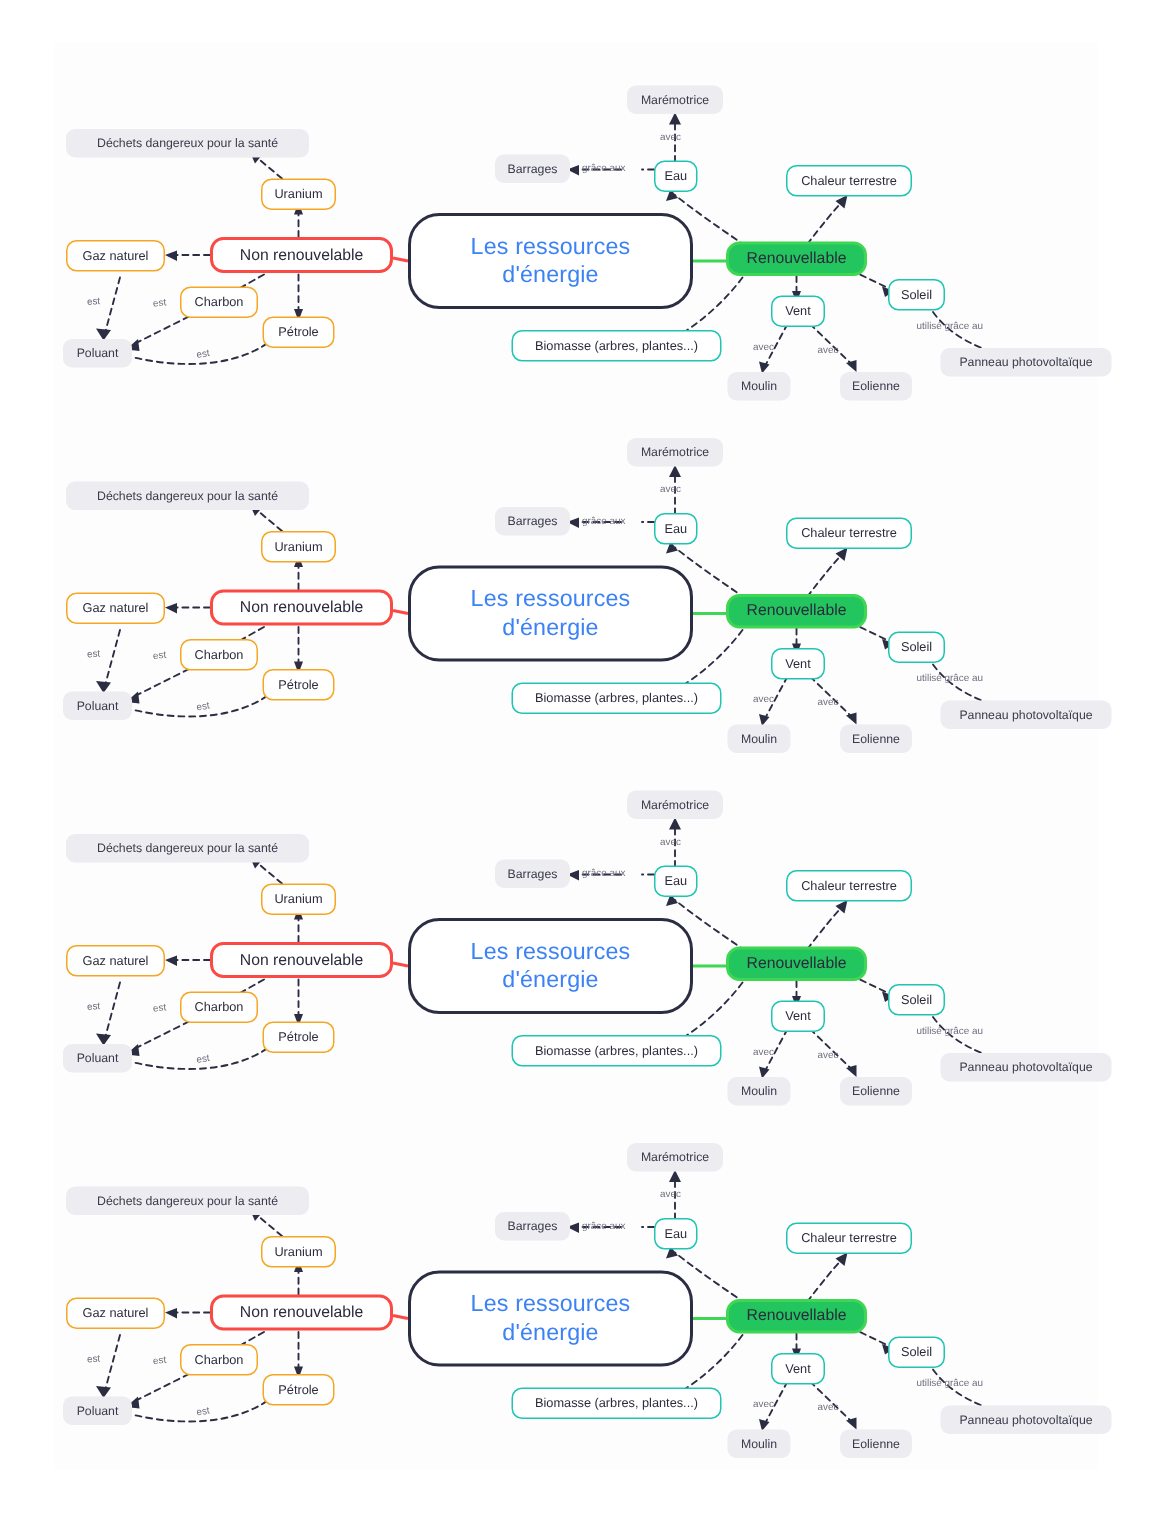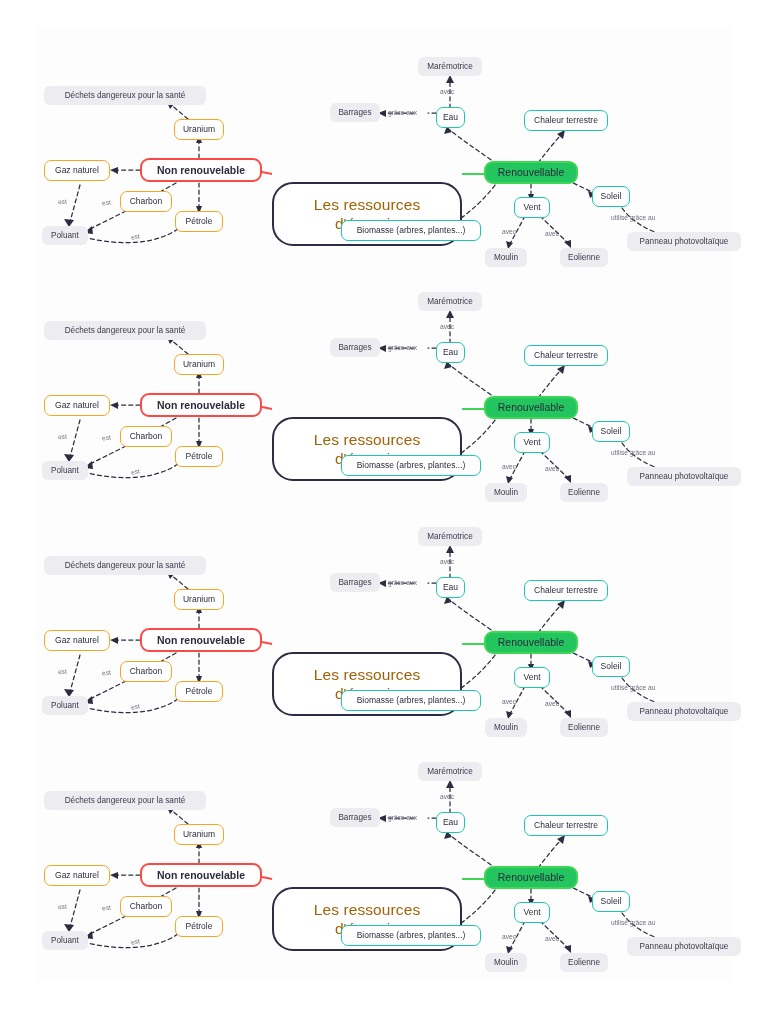--- a/index.html
+++ b/index.html
@@ -53,33 +53,31 @@
     color: #2b2b3d;
     white-space: nowrap;
     z-index: 3;
   }
 
   .node.center {
     background: #ffffff;
     border: 2.2px solid #2b2d42;
     border-radius: 21px;
     font-size: 15.5px;
-    color: #a16207;
+    color: #3b82f6;
     line-height: 1.25;
     white-space: normal;
     letter-spacing: 0.1px;
-    margin-top: 40px;
   }
 
   .node.branch-red {
     background: #ffffff;
     border: 2px solid #b91c1c;
     border-radius: 9px;
     font-size: 10.5px;
-    font-weight: bold;
   }
   .node.branch-green {
     background: #22c55e;
     border: 2px solid #3fd653;
     border-radius: 9px;
     font-size: 10.5px;
   }
   .node.orange {
     background: #ffffff;
     border: 1.4px solid #f6a623;

